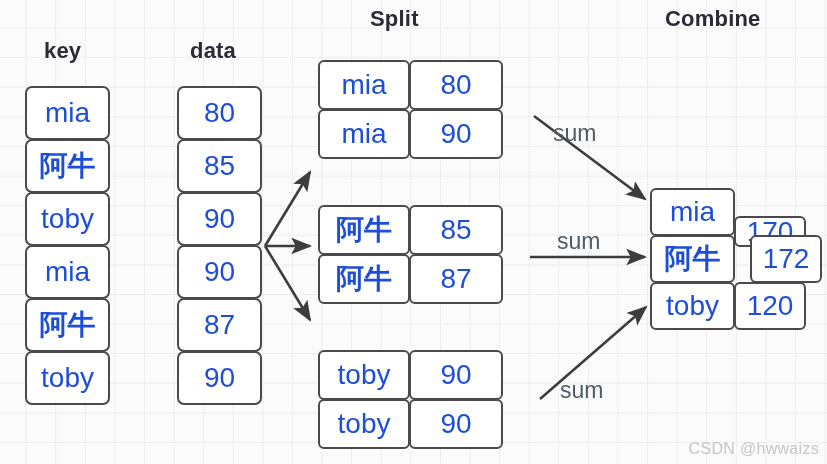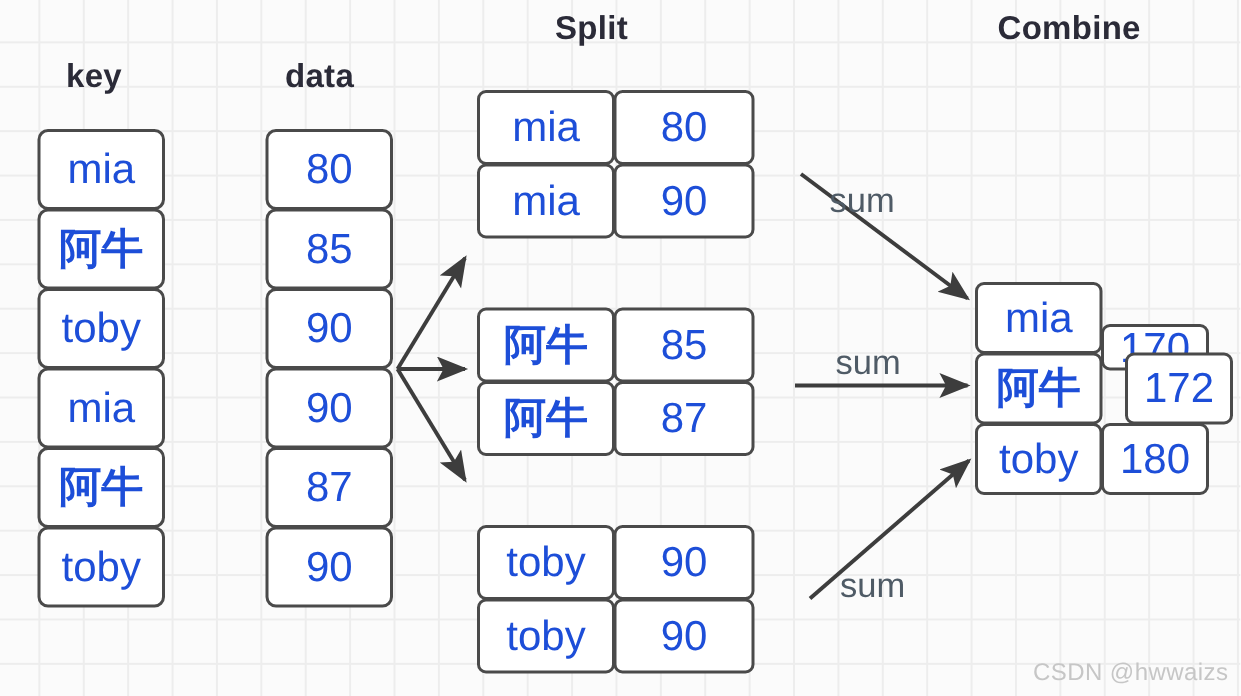--- a/index.html
+++ b/index.html
@@ -115,21 +115,21 @@
     <div class="cell" style="left:318px; top:399px; width:92px; height:50px;">toby</div>
     <div class="cell" style="left:409px; top:399px; width:94px; height:50px;">90</div>
   </div>
 
   <div>
     <div class="cell" style="left:650px; top:188px; width:85px; height:48px;">mia</div>
     <div class="cell" style="left:734px; top:188px; width:72px; height:31px;margin-top:28px;">170</div>
     <div class="cell cn" style="left:650px; top:235px; width:85px; height:48px;">阿牛</div>
     <div class="cell" style="left:750px; top:235px; width:72px; height:48px;">172</div>
     <div class="cell" style="left:650px; top:282px; width:85px; height:48px;">toby</div>
-    <div class="cell" style="left:734px; top:282px; width:72px; height:48px;">180</div>
+    <div class="cell" style="left:734px; top:282px; width:72px; height:48px;">120</div>
   </div>
 
   <svg class="svg-layer" viewBox="0 0 827 464">
     <defs>
       <marker id="ah" markerWidth="9" markerHeight="9" refX="7.2" refY="3.2" orient="auto" markerUnits="strokeWidth">
         <path d="M0,0 L8,3.2 L0,6.4 L1.7,3.2 z" fill="#3d3d3d"></path>
       </marker>
     </defs>
     <g stroke="#3d3d3d" stroke-width="2.6" fill="none" marker-end="url(#ah)">
       <line x1="265" y1="246" x2="310" y2="172"></line>

